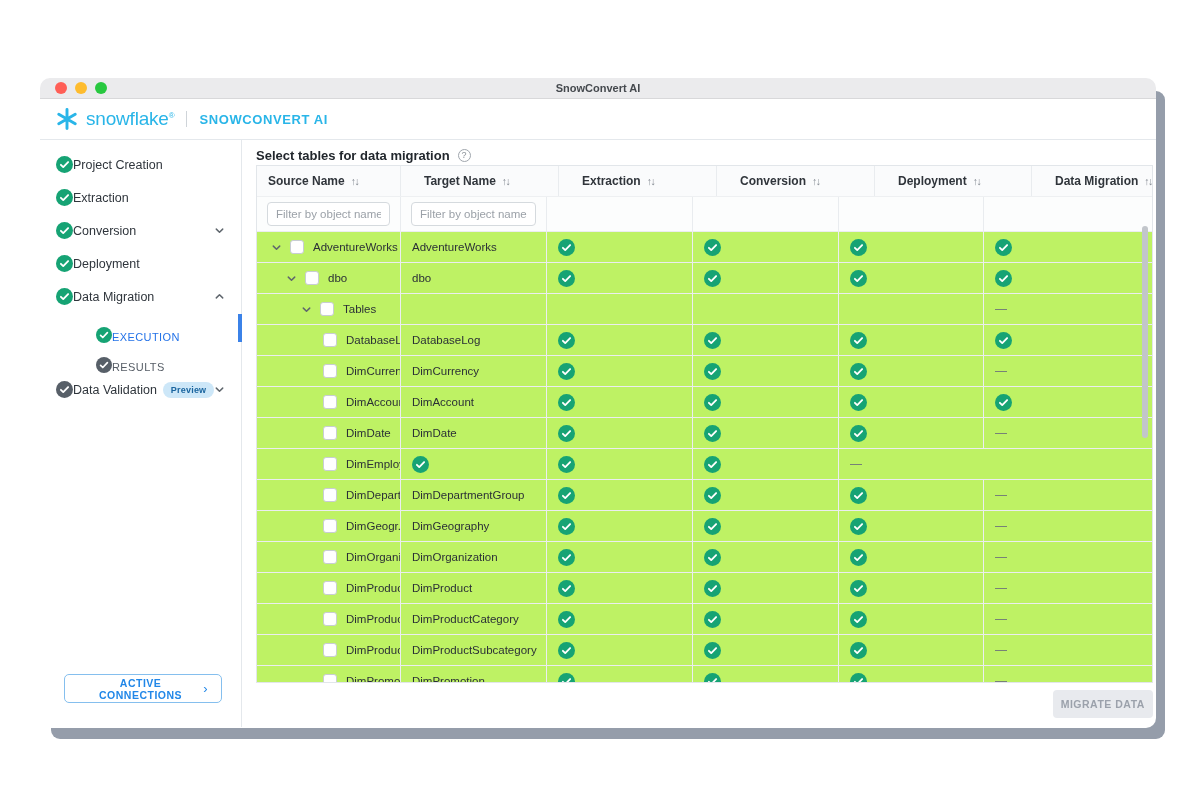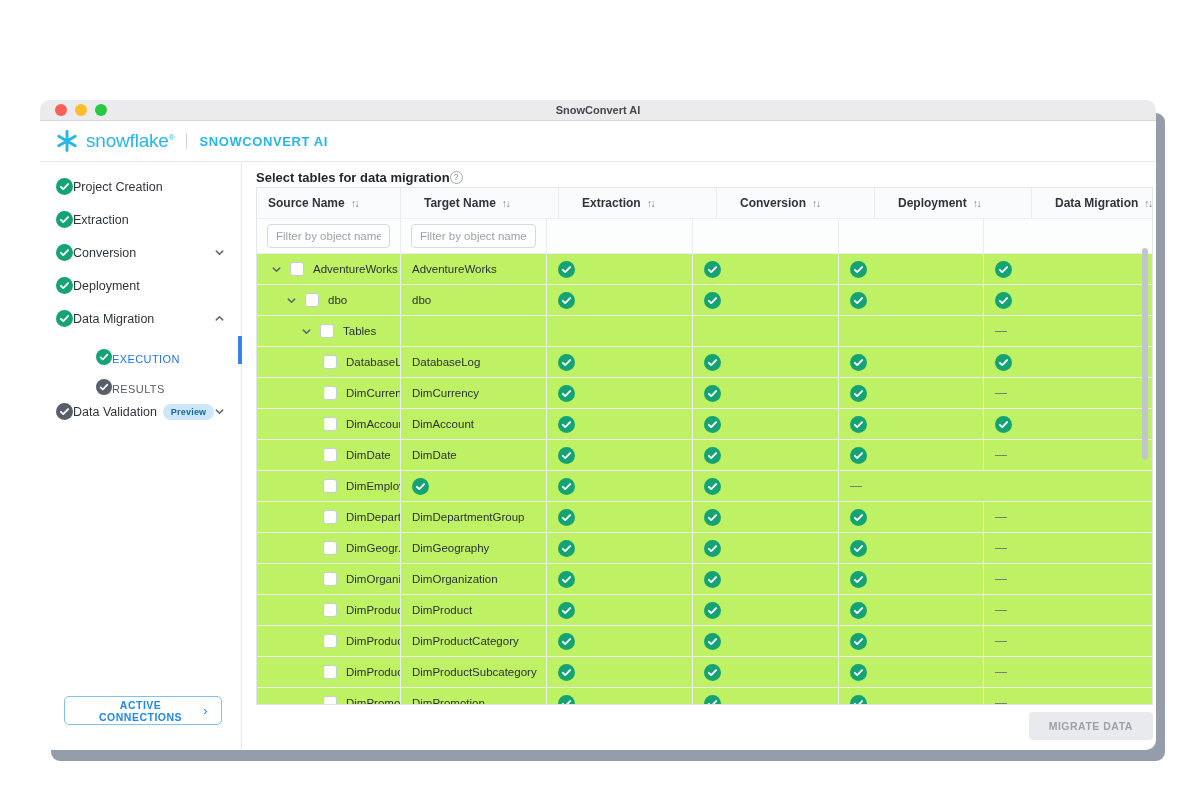--- a/index.html
+++ b/index.html
@@ -1,19 +1,19 @@
 <!DOCTYPE html>
 <html><head>
 <meta charset="utf-8">
 <style>
   * { margin:0; padding:0; box-sizing:border-box; }
   html,body { width:1200px; height:800px; background:#ffffff; font-family:"Liberation Sans", sans-serif; overflow:hidden; }
 
   .window { position:absolute; left:40px; top:78px; width:1116px; height:650px; background:#fff;
-            border-radius:10px; box-shadow:10px 12px 0 -1px #959daa;margin-top:22px; }
+            border-radius:10px; box-shadow:10px 12px 0 -1px #959daa; }
 
   
   .titlebar { height:21px; background:#ebebed; border-bottom:1px solid #d8d8da; border-radius:10px 10px 0 0;
               position:relative; display:flex; align-items:center; }
   .lights { display:flex; gap:8px; padding-left:15px; }
   .light { width:12px; height:12px; border-radius:50%; }
   .light.r { background:#ff5f57; } .light.y { background:#febc2e; } .light.g { background:#28c840; }
   .tb-title { position:absolute; left:0; right:0; text-align:center; font-size:11px; font-weight:700; color:#45494e; }
 
   
@@ -38,21 +38,21 @@
   .side-sub.inactive { color:#565d66; }
   .badge { background:#cde7f8; color:#1a659f; font-size:9px; font-weight:700; padding:3px 8px; border-radius:9px; margin-left:6px; letter-spacing:0.2px; }
   .active-conn { position:absolute; left:24px; bottom:24px; width:158px; height:29px; background:#fff; border:1px solid #85bfee;
                  border-radius:5px; color:#2187e8; font-size:10.5px; font-weight:700; letter-spacing:0.5px;
                  display:flex; align-items:center; justify-content:center; padding:0 13px; cursor:pointer;
                  font-family:"Liberation Sans", sans-serif; }
   .active-conn .cr { font-size:13px; font-weight:400; }
 
   
   .main { flex:1; padding:0 7px 0 14px; }
-  .main-title-row { height:25px; display:flex; align-items:center; gap:0; padding-top:5px; }
+  .main-title-row { height:25px; display:flex; align-items:center; gap:8px; padding-top:5px; }
   .main-title { font-size:13px; font-weight:700; color:#22272d; }
   .info-icon { width:13px; height:13px; border:1px solid #a0a6ad; border-radius:50%; color:#8a9097; font-size:9px;
                display:flex; align-items:center; justify-content:center; cursor:pointer; flex:none; }
 
   .table { position:relative; border:1px solid #e2e6ea; height:518px; overflow:hidden; background:#fff; }
   .grid-row { display:grid; grid-template-columns:144px 146px 146px 146px 145px 1fr; }
   .t-head { background:#fafbfc; height:30px;gap:12px; }
   .h-cell { display:flex; align-items:center; padding-left:11px; font-size:12px; font-weight:700; color:#30353b;
             border-right:1px solid #e9ecef; cursor:pointer; white-space:nowrap; }
   .h-cell:last-child { border-right:none; }
@@ -71,21 +71,21 @@
   .cell.src { padding-left:0; }
   .chev-btn { width:12px; display:flex; align-items:center; margin-right:7px; cursor:pointer; flex:none; }
   .cbx { width:14px; height:14px; border:1px solid #c8cdd3; border-radius:3px; background:#fff; margin-right:9px; flex:none; cursor:pointer; }
   .dash { color:#6d737a; font-size:12px; }
   .chk { display:flex; align-items:center; }
 
   .scroll-thumb { position:absolute; right:4px; top:60px; width:6px; height:212px; background:#c2c6cb; border-radius:3px; cursor:grab; }
 
   .bottom-bar { height:42px; display:flex; align-items:center; justify-content:flex-end; }
   .migrate-btn { background:#e8eaee; color:#9ba1ab; border:none; border-radius:4px; font-size:10.5px; font-weight:700;
-                 letter-spacing:0.5px; padding:8px 20px; font-family:"Liberation Sans", sans-serif; }
+                 letter-spacing:0.5px; padding:8px 8px; font-family:"Liberation Sans", sans-serif; }
 </style>
 </head>
 <body>
 
 <div class="window">
 
   <div class="titlebar">
     <div class="lights">
       <span class="light r"></span>
       <span class="light y"></span>

